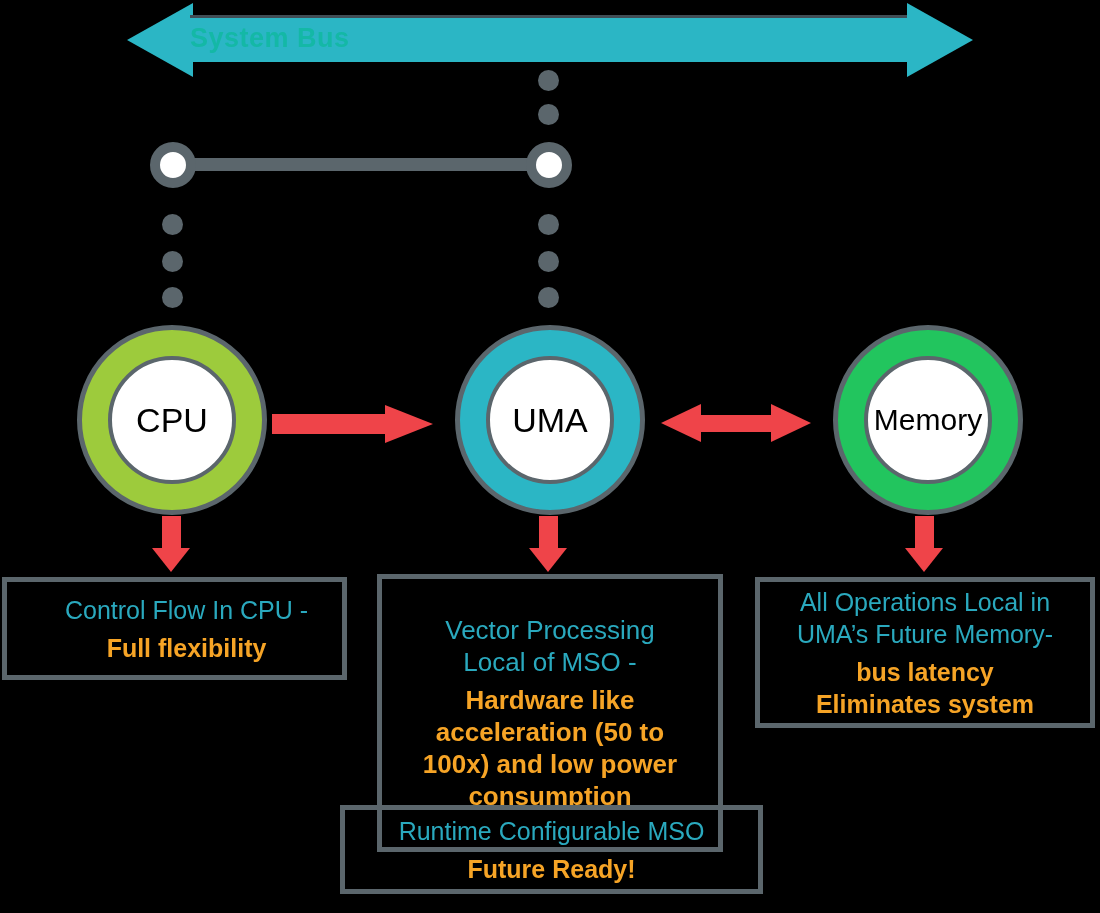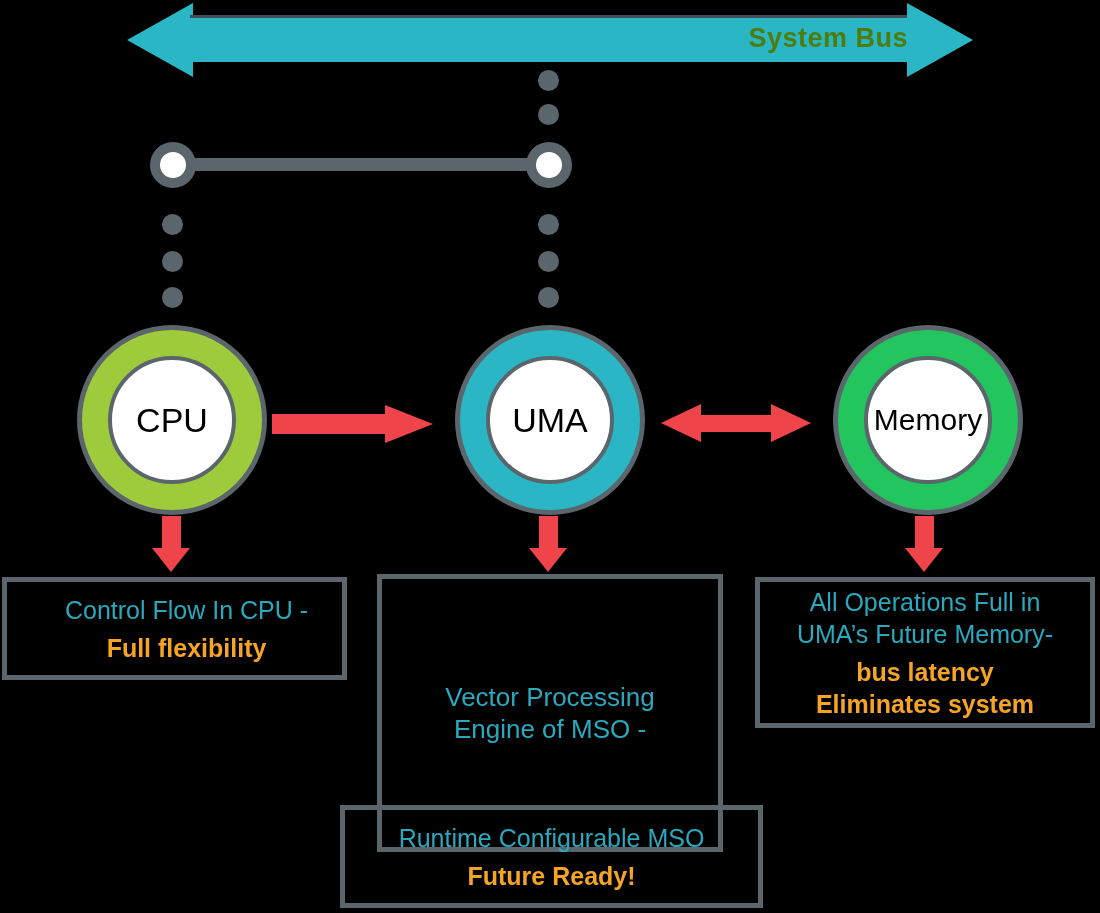--- a/index.html
+++ b/index.html
@@ -8,21 +8,21 @@
     font-family:"Liberation Sans","DejaVu Sans",sans-serif;
   }
   
   .bus-head-l{position:absolute;left:127px;top:3px;width:0;height:0;
     border-top:37px solid transparent;border-bottom:37px solid transparent;border-right:66px solid #2BB6C5;}
   .bus-head-r{position:absolute;left:907px;top:3px;width:0;height:0;
     border-top:37px solid transparent;border-bottom:37px solid transparent;border-left:66px solid #2BB6C5;}
   .bus-body{position:absolute;left:190px;top:15px;width:718px;height:47px;background:#2BB6C5;
     border-top:3px solid #414E56;box-sizing:border-box;}
   .bus-label{position:absolute;left:190px;top:15px;width:718px;height:30px;line-height:46px;
-    text-align:right;color:#4d7c0f;font-weight:bold;font-size:27px;letter-spacing:.5px;}
+    text-align:left;color:#14b8a6;font-weight:bold;font-size:27px;letter-spacing:.5px;}
   
   .dot{position:absolute;width:21px;height:21px;border-radius:50%;background:#5B666C;}
   
   .h-line{position:absolute;left:173px;top:158px;width:376px;height:13px;background:#5B666C;}
   .node-dot{position:absolute;top:142px;width:26px;height:26px;background:#fff;
     border:10px solid #5B666C;border-radius:50%;box-sizing:content-box;}
   
   .ring{position:absolute;top:325px;width:180px;height:180px;border:5px solid #5B666C;border-radius:50%;
     display:flex;align-items:center;justify-content:center;box-sizing:content-box;}
   .ring-inner{width:120px;height:120px;background:#fff;border:4px solid #5B666C;border-radius:50%;
@@ -33,21 +33,21 @@
   .tri{position:absolute;width:0;height:0;}
   .tri-right{border-top:19px solid transparent;border-bottom:19px solid transparent;border-left:48px solid #EF4449;}
   .tri-left{border-top:19px solid transparent;border-bottom:19px solid transparent;border-right:40px solid #EF4449;}
   .tri-down{border-left:19px solid transparent;border-right:19px solid transparent;border-top:24px solid #EF4449;}
   
   .info-box{position:absolute;border:5px solid #5B666C;box-sizing:border-box;
     display:flex;flex-direction:column;align-items:center;justify-content:center;text-align:center;}
   .box-cpu{left:2px;top:577px;width:345px;height:103px;padding-left:24px;}
   .box-uma{left:377px;top:574px;width:346px;height:278px;}
   .box-mem{left:755px;top:577px;width:340px;height:151px;}
-  .box-footer{left:340px;top:805px;width:423px;height:103px;}
+  .box-footer{left:340px;top:805px;width:423px;height:89px;}
   .t-line{color:#2AA9BE;font-size:25px;line-height:32px;}
   .o-line{color:#F6A426;font-weight:bold;font-size:25px;line-height:32px;}
   .box-uma .t-line,.box-uma .o-line{font-size:26px;}
   .orange-group{margin-top:6px;}
   .box-footer .orange-group{}
 </style>
 </head>
 <body>
 
 <div class="stage">
@@ -120,27 +120,33 @@
       <div class="t-line">Control Flow In CPU -</div>
     </div>
     <div class="orange-group">
       <div class="o-line">Full flexibility</div>
     </div>
   </div>
 
   <div class="info-box box-uma">
     <div>
       <div class="t-line">Vector Processing</div>
-      <div class="t-line">Engine of MSO -</div>
+      <div class="t-line">Local of MSO -</div>
+    </div>
+    <div class="orange-group">
+      <div class="o-line">Hardware like</div>
+      <div class="o-line">acceleration (50 to</div>
+      <div class="o-line">100x) and low power</div>
+      <div class="o-line">consumption</div>
     </div>
   </div>
 
   <div class="info-box box-mem">
     <div>
-      <div class="t-line">All Operations Full in</div>
+      <div class="t-line">All Operations Local in</div>
       <div class="t-line">UMA’s Future Memory-</div>
     </div>
     <div class="orange-group">
       <div class="o-line">bus latency</div>
       <div class="o-line">Eliminates system</div>
     </div>
   </div>
 
   <div class="info-box box-footer">
     <div>

